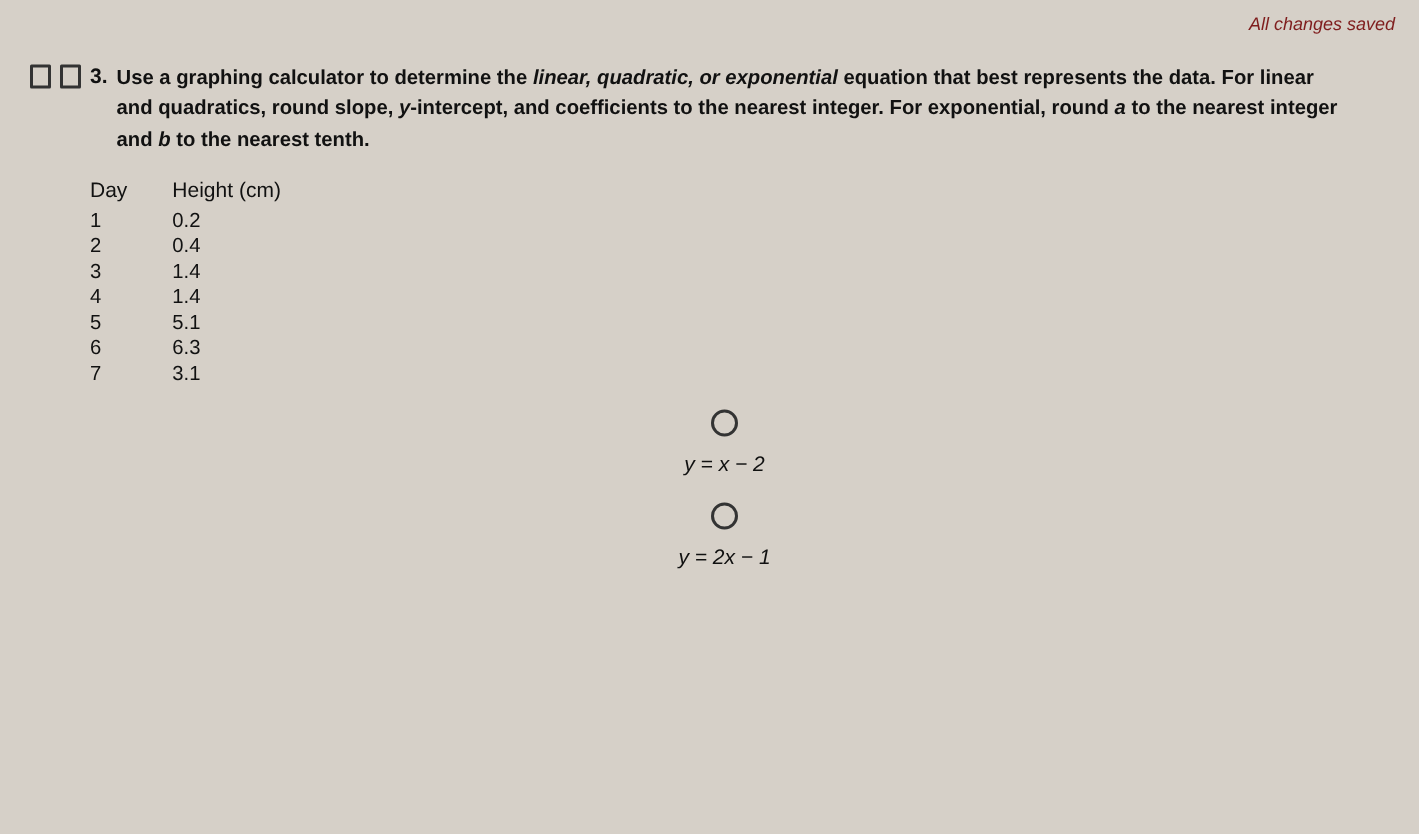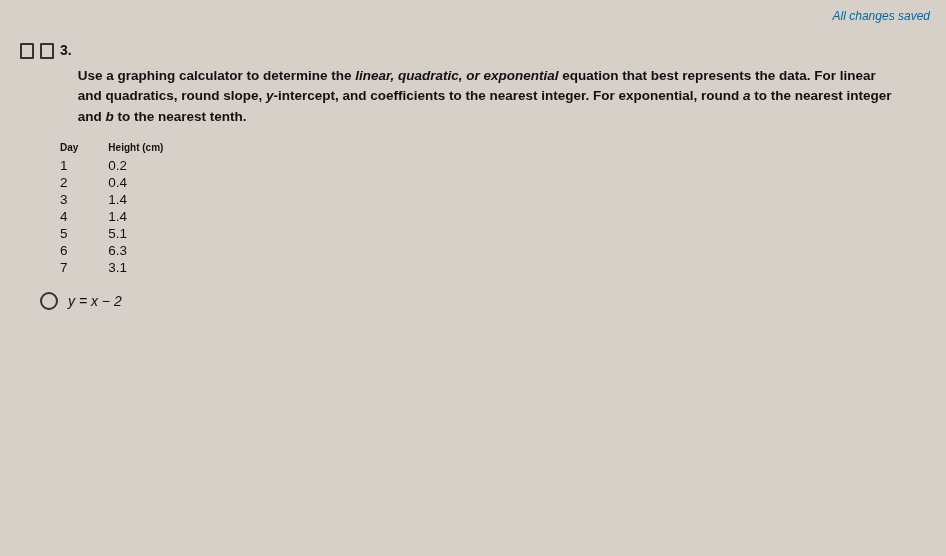--- a/index.html
+++ b/index.html
@@ -26,21 +26,21 @@
       width: 100%;
       height: 32px;
       display: flex;
       justify-content: flex-end;
       align-items: center;
       padding-right: 16px;
     }
 
     .all-changes-saved {
       font-size: 12px;
-      color: #0369a1;
+      color: #7f1d1d;
       font-style: italic;
     }
 
     .main-content {
       position: absolute;
       top: 32px;
       left: 0;
       right: 0;
       bottom: 0;
       padding: 10px 20px 10px 20px;
@@ -83,63 +83,63 @@
     .question-number {
       font-weight: bold;
       flex-shrink: 0;
     }
 
     .question-text {
       font-size: 13.5px;
       font-weight: bold;
       line-height: 1.5;
       max-width: 820px;
-      margin-top: 24px;
     }
 
     .question-text em {
       font-style: italic;
       font-weight: bold;
     }
 
     .data-table {
       margin-left: 40px;
       margin-top: 10px;
       margin-bottom: 16px;
     }
 
     .data-table table {
       border-collapse: collapse;
     }
 
     .data-table th {
-      font-weight: bold;
+      font-weight: normal;
       text-align: left;
       padding: 1px 30px 4px 0;
-      font-size: 10px;
+      font-size: 14px;
     }
 
     .data-table td {
       text-align: left;
       padding: 1px 30px 1px 0;
       font-size: 13.5px;
     }
 
     .options-section {
       margin-left: 20px;
       display: flex;
       flex-direction: column;
       gap: 18px;
     }
 
     .option-item {
       display: flex;
       align-items: center;
       gap: 10px;
       cursor: pointer;
+      flex-direction: column;
     }
 
     .radio-circle {
       width: 18px;
       height: 18px;
       border-radius: 50%;
       border: 2px solid #333;
       flex-shrink: 0;
       background: transparent;
     }
@@ -208,15 +208,19 @@
           </tr>
         </tbody>
     </table>
   </div>
 
   <div class="options-section">
     <div class="option-item">
       <div class="radio-circle"></div>
       <span class="option-label"><em>y</em> = <em>x</em> − 2</span>
     </div>
+    <div class="option-item">
+      <div class="radio-circle"></div>
+      <span class="option-label"><em>y</em> = 2<em>x</em> − 1</span>
+    </div>
   </div>
 
 </div>
 
 </body></html>

